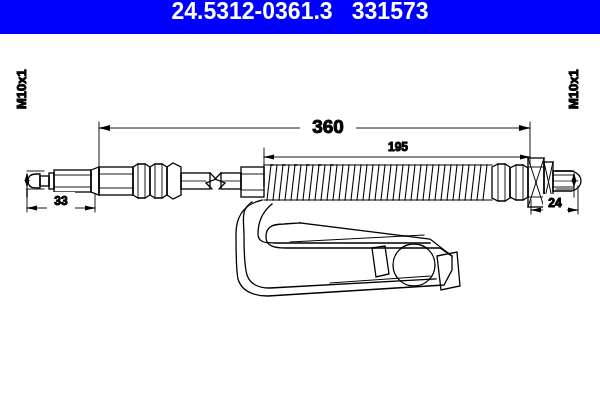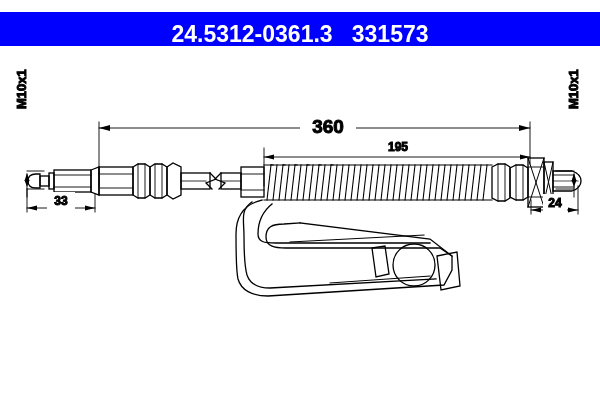--- a/index.html
+++ b/index.html
@@ -16,26 +16,26 @@
   }
   #page {
     position: relative;
     width: 600px;
     height: 400px;
     background: #ffffff;
   }
   .header-bar {
     position: absolute;
     left: 0;
-    top: 12px;
+    top: 0;
     width: 600px;
     height: 34px;
     background: #0000ff;
     display: flex;
-    align-items: flex-end;
+    align-items: flex-start;
     justify-content: center;
   }
   .header-text {
     color: #ffffff;
     font-family: "Liberation Sans", sans-serif;
     font-weight: bold;
     font-size: 23px;
     letter-spacing: 0px;
     white-space: pre;
     line-height: 1;

